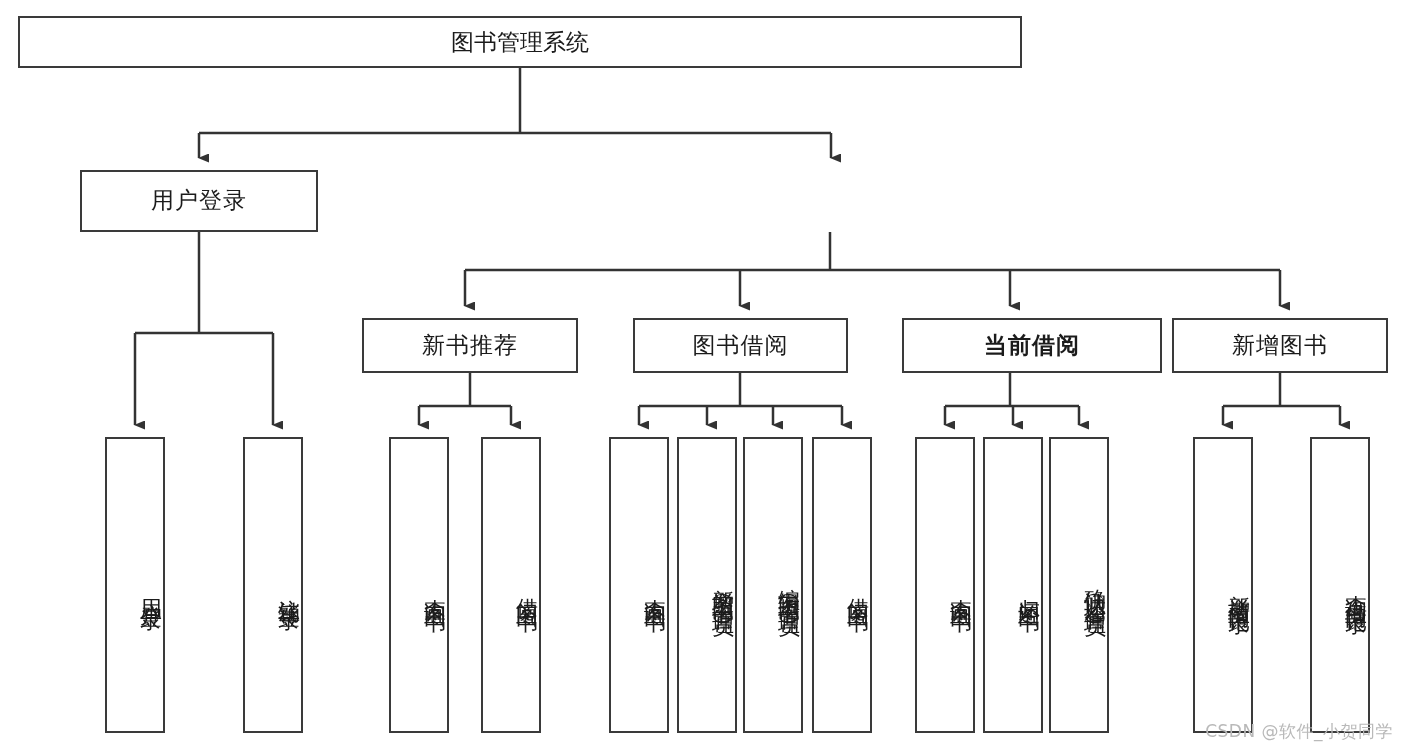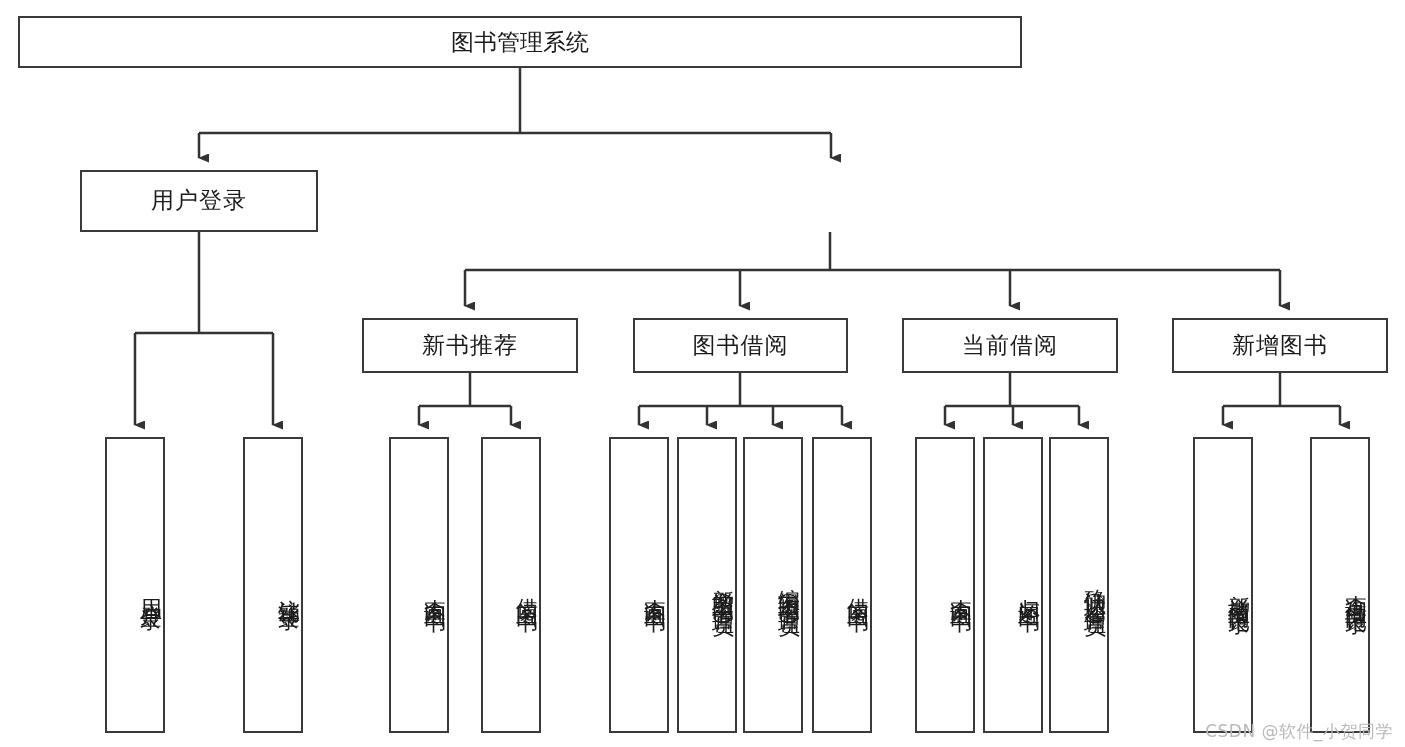--- a/index.html
+++ b/index.html
@@ -135,21 +135,21 @@
   <div class="node horiz" style="left:80px; top:170px; width:238px; height:62px;">
     <span class="lbl">用户登录</span>
   </div>
 
   <div class="node horiz" style="left:362px; top:318px; width:216px; height:55px;">
     <span class="lbl">新书推荐</span>
   </div>
   <div class="node horiz" style="left:633px; top:318px; width:215px; height:55px;">
     <span class="lbl">图书借阅</span>
   </div>
-  <div class="node horiz" style="left:902px; top:318px; width:216px; height:55px;">
+  <div class="node horiz" style="left:902px; top:318px; width:260px; height:55px;font-weight:bold;">
     <span class="lbl">当前借阅</span>
   </div>
   <div class="node horiz" style="left:1172px; top:318px; width:216px; height:55px;">
     <span class="lbl">新增图书</span>
   </div>
 
   <div class="node vert" style="left:105px; top:437px; width:60px; height:296px;">
     <span class="lbl">用户登录</span>
   </div>
   <div class="node vert" style="left:243px; top:437px; width:60px; height:296px;">

